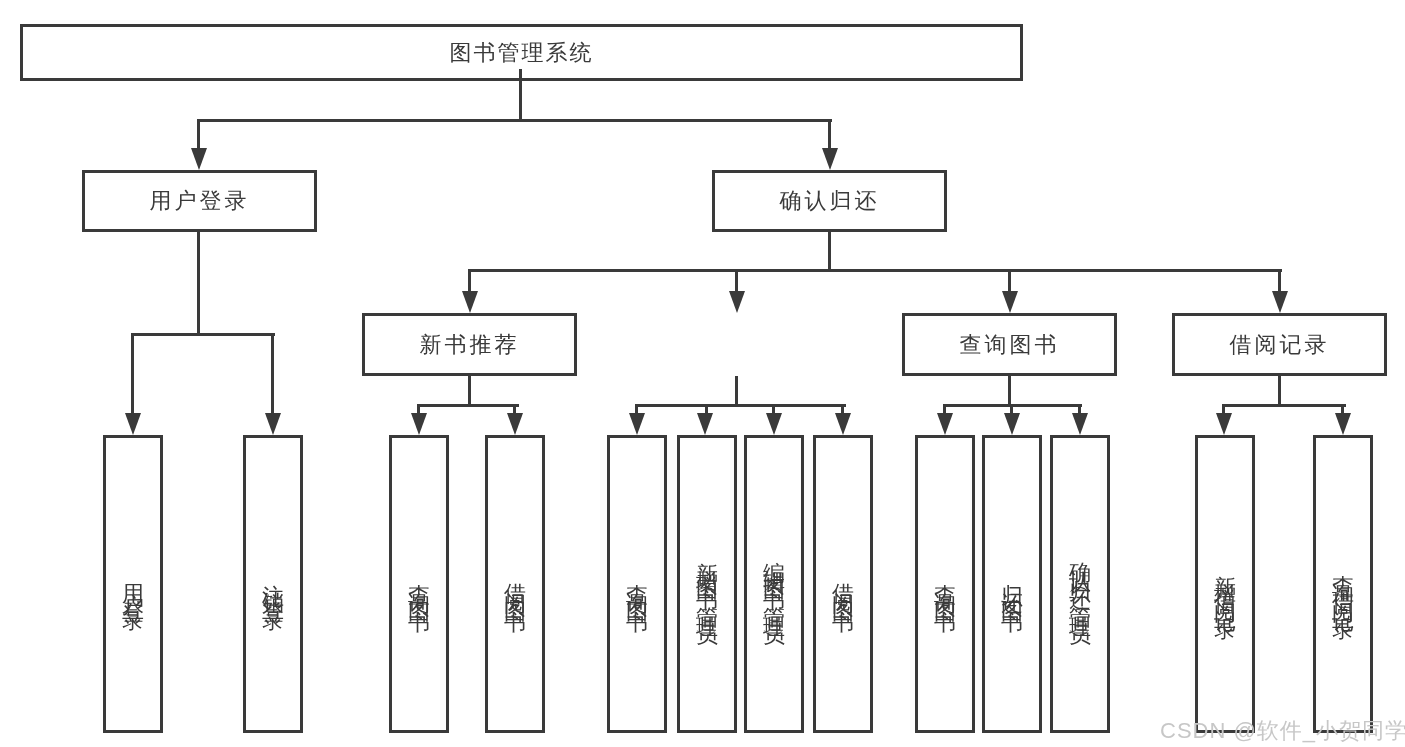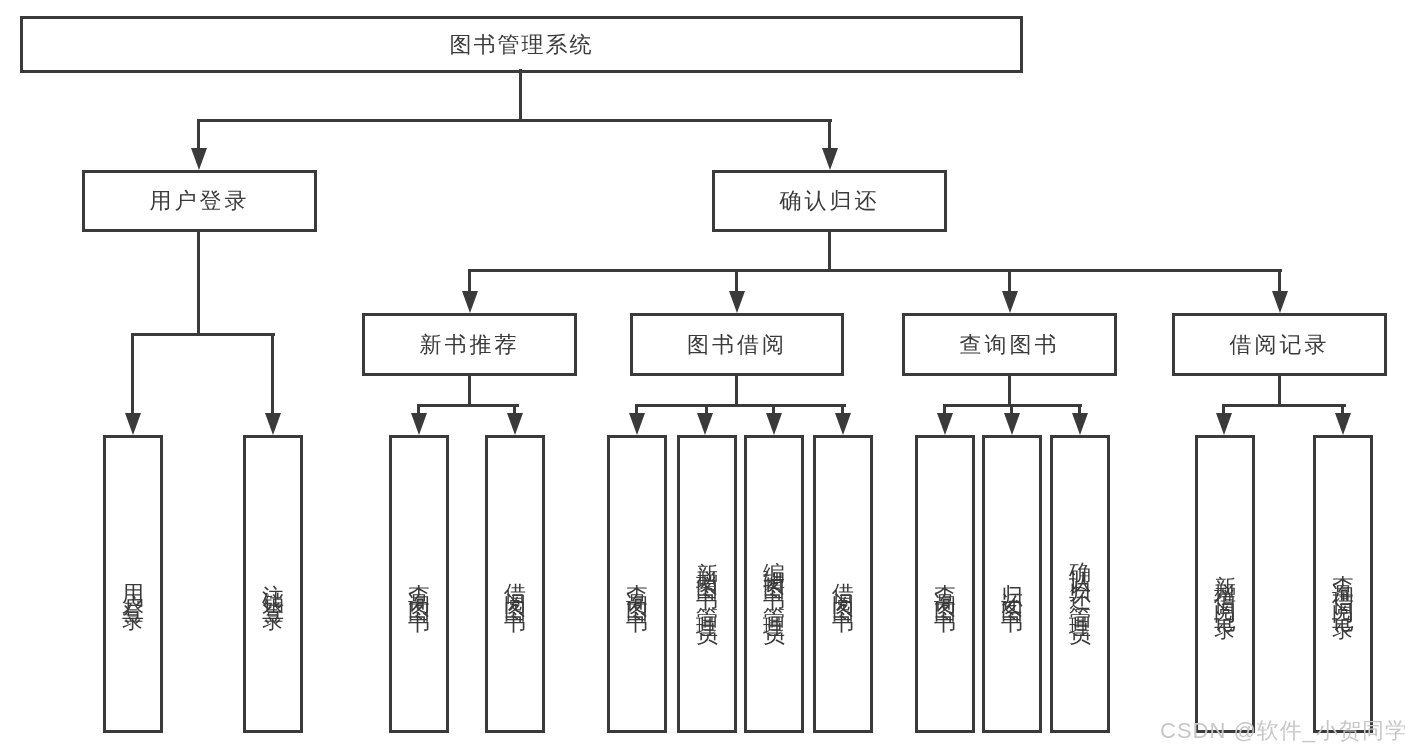--- a/index.html
+++ b/index.html
@@ -60,21 +60,21 @@
     color:#c7c7c7;
     letter-spacing:1px;
     white-space:nowrap;
   }
 </style>
 </head>
 <body>
 
 <div id="stage">
 
-  <div class="box root" style="left:20px;top:16px;width:1003px;height:57px;">
+  <div class="box root" style="left:20px;top:24px;width:1003px;height:57px;">
     <span>图书管理系统</span>
   </div>
 
   <div class="vline" style="left:519px;top:69px;height:52px;"></div>
   <div class="hline" style="left:197px;top:119px;width:635px;"></div>
   <div class="vline" style="left:197px;top:119px;height:32px;"></div>
   <div class="arrowhead" style="left:191px;top:148px;"></div>
   <div class="vline" style="left:828px;top:119px;height:32px;"></div>
   <div class="arrowhead" style="left:822px;top:148px;"></div>
 
@@ -98,23 +98,20 @@
   <div class="arrowhead" style="left:462px;top:291px;"></div>
   <div class="vline" style="left:735px;top:269px;height:26px;"></div>
   <div class="arrowhead" style="left:729px;top:291px;"></div>
   <div class="vline" style="left:1008px;top:269px;height:26px;"></div>
   <div class="arrowhead" style="left:1002px;top:291px;"></div>
   <div class="vline" style="left:1278px;top:269px;height:26px;"></div>
   <div class="arrowhead" style="left:1272px;top:291px;"></div>
 
   <div class="box" style="left:362px;top:313px;width:215px;height:63px;">
     <span>新书推荐</span>
-  </div>
-  <div class="box" style="left:630px;top:313px;width:214px;height:63px;">
-    <span>图书借阅</span>
   </div>
   <div class="box" style="left:902px;top:313px;width:215px;height:63px;">
     <span>查询图书</span>
   </div>
   <div class="box" style="left:1172px;top:313px;width:215px;height:63px;">
     <span>借阅记录</span>
   </div>
 
   <div class="vline" style="left:468px;top:376px;height:31px;"></div>
   <div class="hline" style="left:417px;top:404px;width:102px;"></div>

